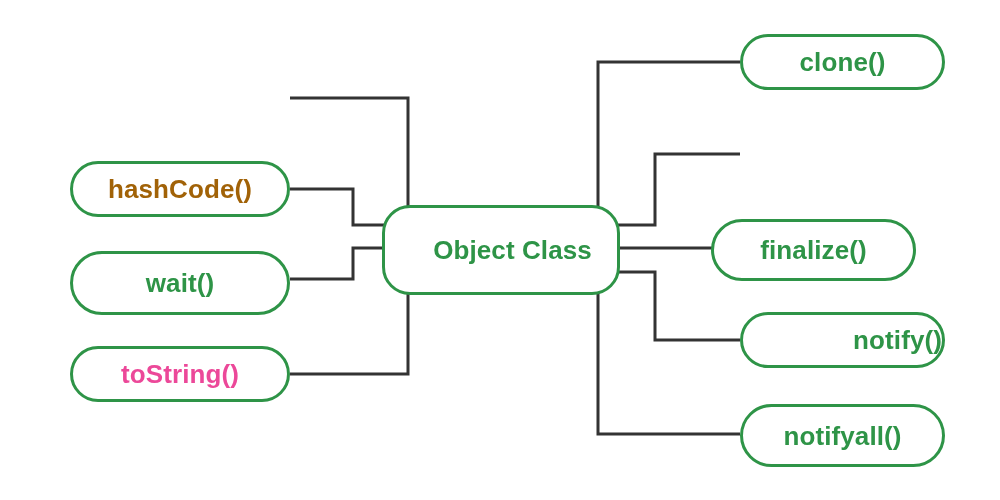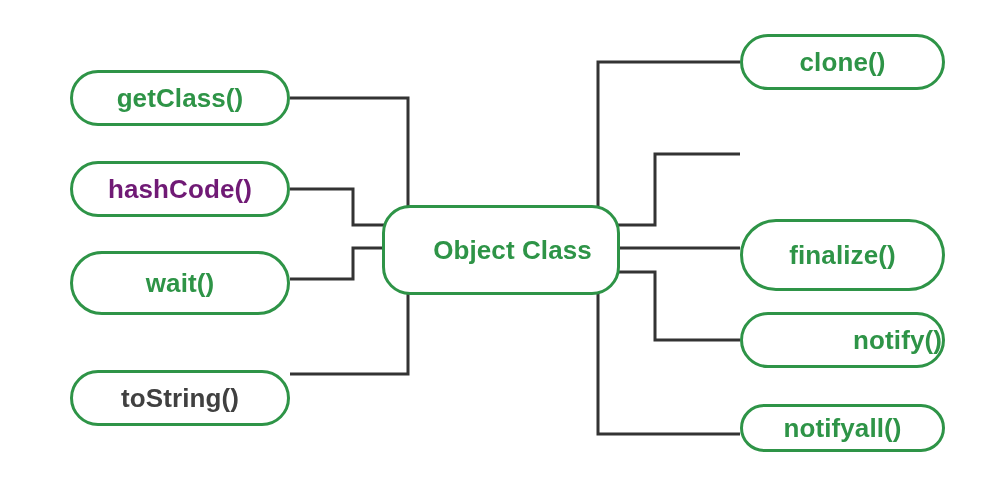--- a/index.html
+++ b/index.html
@@ -71,42 +71,39 @@
       <polyline points="290,279 353,279 353,248 382,248" fill="none" stroke="#333333" stroke-width="3" stroke-linecap="butt" stroke-linejoin="miter"></polyline>
       <polyline points="290,374 408,374 408,248 382,248" fill="none" stroke="#333333" stroke-width="3" stroke-linecap="butt" stroke-linejoin="miter"></polyline>
       <polyline points="620,225 598,225 598,62 740,62" fill="none" stroke="#333333" stroke-width="3" stroke-linecap="butt" stroke-linejoin="miter"></polyline>
       <polyline points="620,225 655,225 655,154 740,154" fill="none" stroke="#333333" stroke-width="3" stroke-linecap="butt" stroke-linejoin="miter"></polyline>
       <polyline points="620,248 740,248" fill="none" stroke="#333333" stroke-width="3" stroke-linecap="butt" stroke-linejoin="miter"></polyline>
       <polyline points="620,272 655,272 655,340 740,340" fill="none" stroke="#333333" stroke-width="3" stroke-linecap="butt" stroke-linejoin="miter"></polyline>
       <polyline points="620,272 598,272 598,434 740,434" fill="none" stroke="#333333" stroke-width="3" stroke-linecap="butt" stroke-linejoin="miter"></polyline>
     </svg>
 
   <div id="node-layer">
-      <div class="node" style="left: 70px; top: 70px; width: 220px; height: 56px; border-color: rgb(46, 148, 71); color: rgb(46, 148, 71); background: rgb(255, 255, 255);">
-        <span class="node-label">getClass()</span>
-      </div>
-      <div class="node" style="left: 70px; top: 161px; width: 220px; height: 56px; border-color: rgb(46, 148, 71); color: #701a75; background: rgb(255, 255, 255);">
+      <div class="node" style="left: 70px; top: 161px; width: 220px; height: 56px; border-color: rgb(46, 148, 71); color: #a16207; background: rgb(255, 255, 255);">
         <span class="node-label">hashCode()</span>
       </div>
       <div class="node" style="left: 70px; top: 251px; width: 220px; height: 64px; border-color: rgb(46, 148, 71); color: rgb(46, 148, 71); background: rgb(255, 255, 255);">
         <span class="node-label">wait()</span>
       </div>
-      <div class="node" style="left: 70px; top: 346px; width: 220px; height: 56px; border-color: rgb(46, 148, 71); color: #404040; background: rgb(255, 255, 255); margin-top: 24px;">
+      <div class="node" style="left: 70px; top: 346px; width: 220px; height: 56px; border-color: rgb(46, 148, 71); color: #ec4899; background: rgb(255, 255, 255);">
         <span class="node-label">toString()</span>
       </div>
       <div class="node" style="left: 740px; top: 34px; width: 205px; height: 56px; border-color: rgb(46, 148, 71); color: rgb(46, 148, 71); background: rgb(255, 255, 255);">
         <span class="node-label">clone()</span>
       </div>
-      <div class="node" style="left: 740px; top: 219px; width: 205px; height: 72px; border-color: rgb(46, 148, 71); color: rgb(46, 148, 71); background: rgb(255, 255, 255);">
+      <div class="node" style="left: 711px; top: 219px; width: 205px; height: 62px; border-color: rgb(46, 148, 71); color: rgb(46, 148, 71); background: rgb(255, 255, 255);">
         <span class="node-label">finalize()</span>
       </div>
       <div class="node" style="left: 740px; top: 312px; width: 205px; height: 56px; border-color: rgb(46, 148, 71); color: rgb(46, 148, 71); background: rgb(255, 255, 255); justify-content: flex-end;">
         <span class="node-label">notify()</span>
       </div>
-      <div class="node" style="left: 740px; top: 404px; width: 205px; height: 48px; border-color: rgb(46, 148, 71); color: rgb(46, 148, 71); background: rgb(255, 255, 255);">
+      <div class="node" style="left: 740px; top: 404px; width: 205px; height: 63px; border-color: rgb(46, 148, 71); color: rgb(46, 148, 71); background: rgb(255, 255, 255);">
         <span class="node-label">notifyall()</span>
       </div>
       <div class="node node-center" style="left: 382px; top: 205px; width: 238px; height: 90px; border-color: rgb(46, 148, 71); color: rgb(46, 148, 71); background: rgb(255, 255, 255); padding-left: 23px;">
         <span class="node-label">Object Class</span>
       </div>
     </div>
 
 </div>
 
 </body></html>

